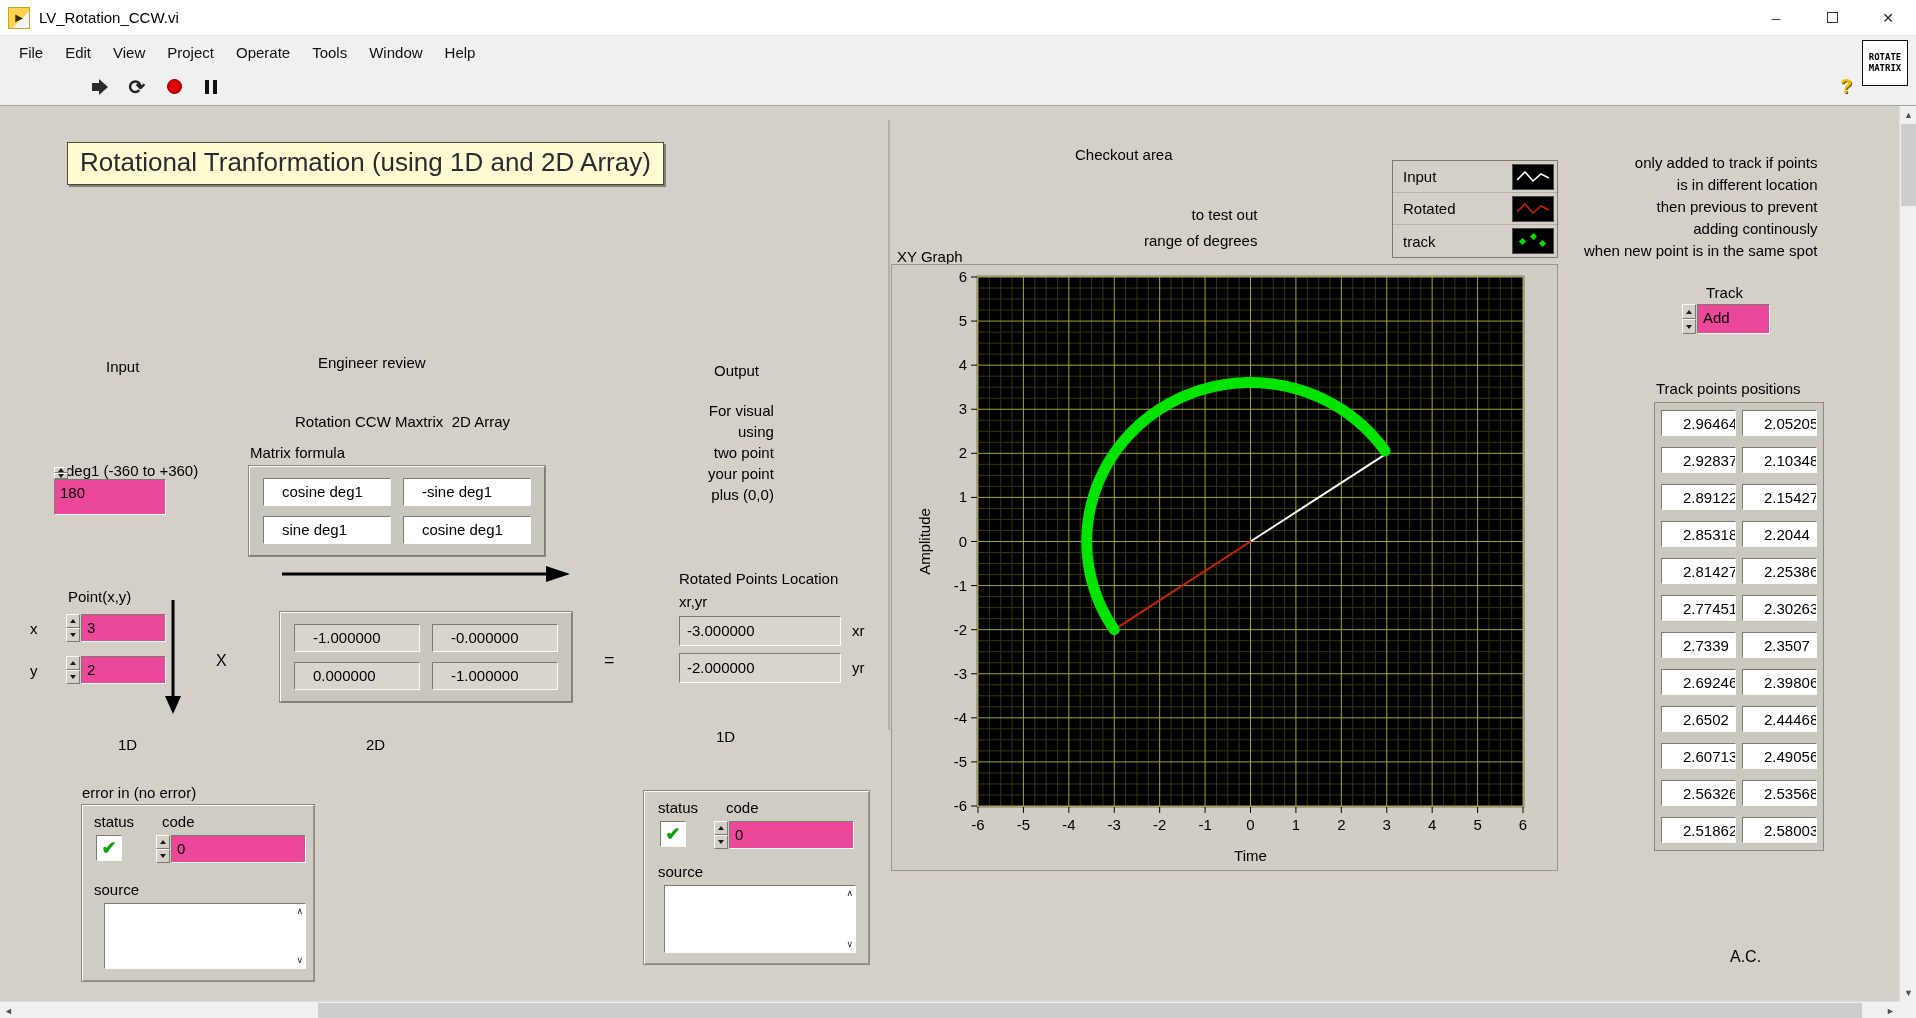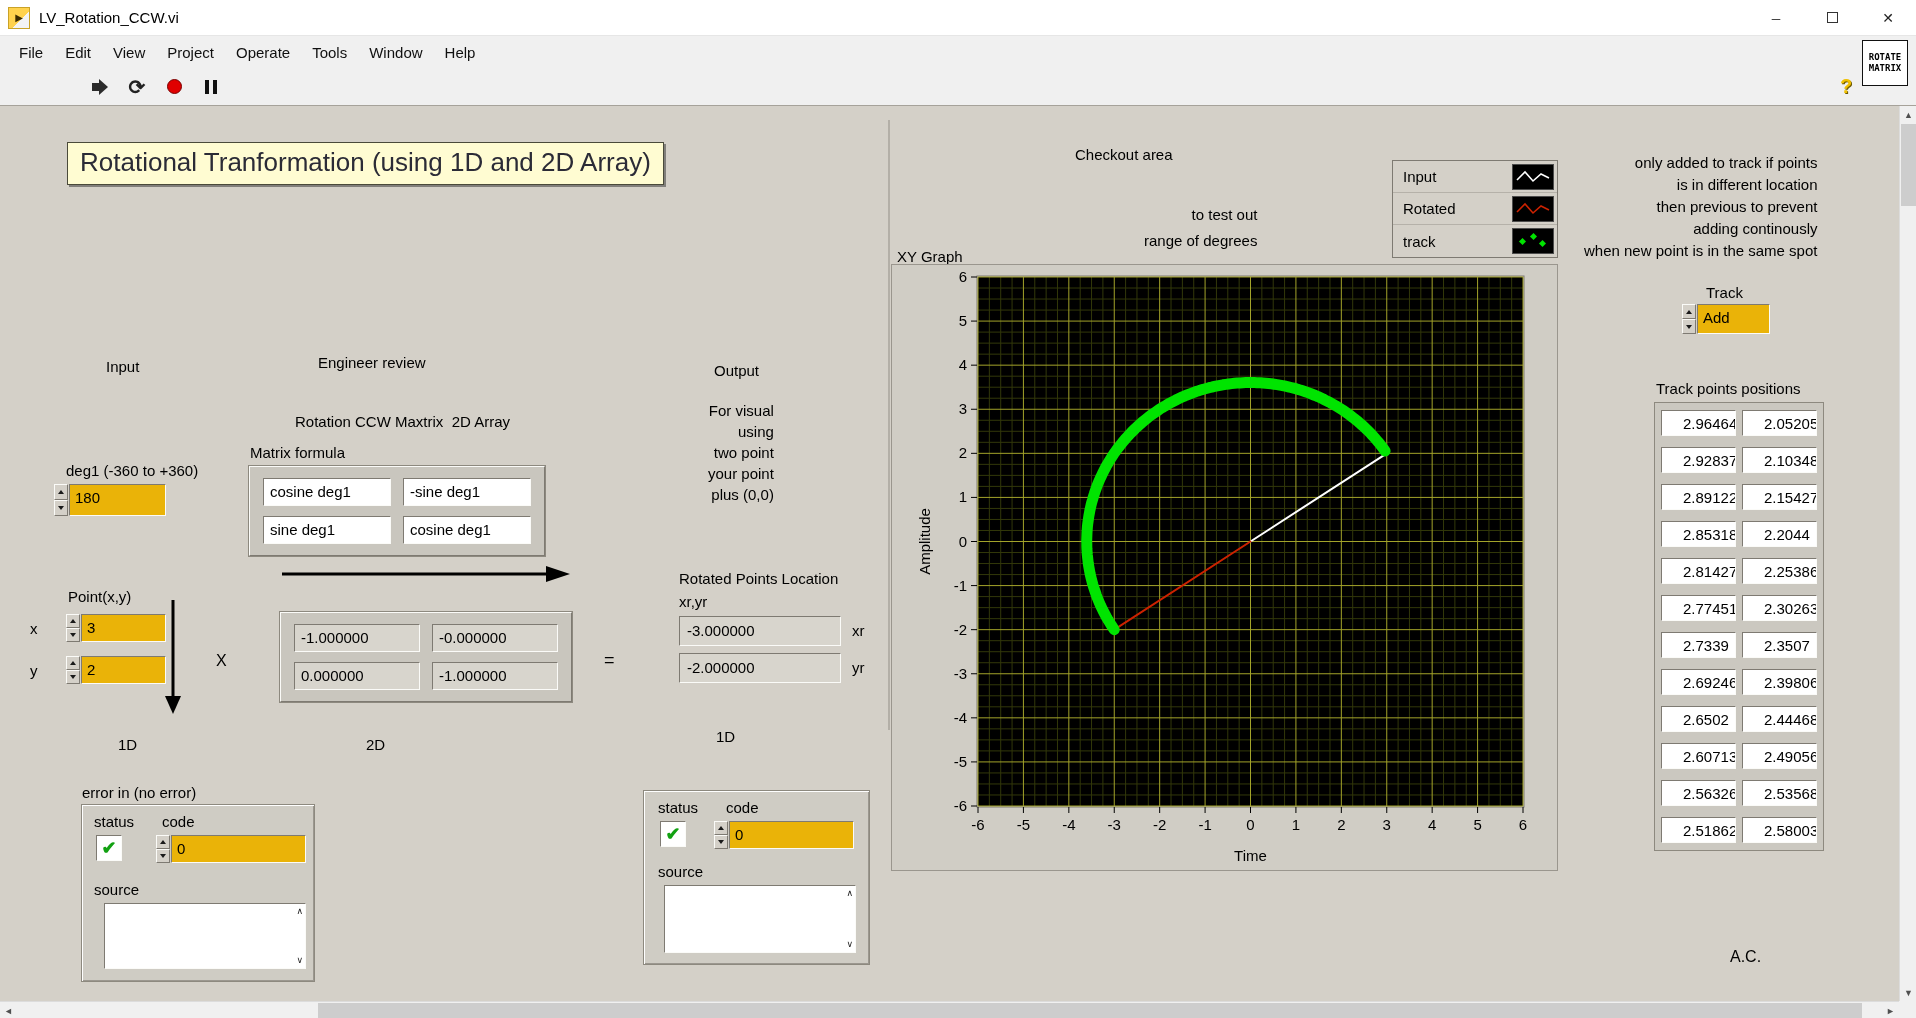--- a/index.html
+++ b/index.html
@@ -33,32 +33,32 @@
   .vi-icon{position:absolute;top:40px;right:8px;width:46px;height:46px;background:#fff;border:1px solid #111;display:flex;flex-direction:column;align-items:center;justify-content:center;font-family:"DejaVu Sans Mono",monospace;font-size:9px;font-weight:bold;line-height:11px;z-index:6;}
 
   
   .panel{position:absolute;top:106px;left:0;width:1899px;height:895px;background:#d4d0c8;overflow:hidden;}
   .lbl{position:absolute;font-size:15px;color:#000;white-space:pre;}
   .multiline{white-space:pre-line;line-height:22px;text-align:right;}
   .main-title{position:absolute;left:67px;top:36px;background:#fffcd2;border:1px solid #4a4a3a;box-shadow:2px 2px 0 rgba(60,60,60,.55);padding:4px 12px 6px;font-size:26px;color:#2b2b36;}
   .gray-field{position:absolute;background:#d8d5cd;font-size:15px;padding:5px 7px;border:1px solid;border-color:#7e7a72 #fbfbf8 #fbfbf8 #7e7a72;}
 
   .matrix-box{position:absolute;background:#c9c6be;border:1px solid;border-color:#fbfbf8 #7e7a72 #7e7a72 #fbfbf8;box-shadow:0 0 0 1px #8d897f;display:grid;grid-template-columns:1fr 1fr;gap:10px 12px;padding:11px 13px;}
-  .matrix-box .cell{height:28px;font-size:15px;padding:4px 6px;border:1px solid;border-color:#7e7a72 #fbfbf8 #fbfbf8 #7e7a72;overflow:hidden;}
+  .matrix-box .cell{height:28px;font-size:15px;padding:4px 18px;border:1px solid;border-color:#7e7a72 #fbfbf8 #fbfbf8 #7e7a72;overflow:hidden;}
   .cell.white{background:#fff;}
   .cell.gray{background:#d8d5cd;}
 
   
   .ctl{position:absolute;display:flex;}
   .spin{width:14px;display:flex;flex-direction:column;margin-right:1px;}
   .sp-btn{flex:1;background:#d4d0c8;border:1px solid;border-color:#fbfbf8 #7e7a72 #7e7a72 #fbfbf8;display:flex;align-items:center;justify-content:center;}
   .tri{width:0;height:0;border-left:3px solid transparent;border-right:3px solid transparent;display:block;}
   .tri.up{border-bottom:4px solid #1a1a1a;}
   .tri.down{border-top:4px solid #1a1a1a;}
-  .fieldv{flex:1;background:#eab308;border:1px solid;border-color:#7e7a72 #fbfbf8 #fbfbf8 #7e7a72;font-size:15px;padding:4px 5px;overflow:hidden;}
+  .fieldv{flex:1;background:#ec4899;border:1px solid;border-color:#7e7a72 #fbfbf8 #fbfbf8 #7e7a72;font-size:15px;padding:4px 5px;overflow:hidden;}
 
   
   .cluster{position:absolute;background:#cfccc4;border:1px solid #8d897f;box-shadow:inset 1px 1px 0 #ffffff,inset -1px -1px 0 #9b978f;}
   .cluster .lbl-in{position:absolute;font-size:15px;}
   .status-ctl{position:absolute;width:26px;height:26px;background:#fff;border:1px solid;border-color:#7e7a72 #fbfbf8 #fbfbf8 #7e7a72;display:flex;align-items:center;justify-content:center;}
   .check-icon{color:#12a112;font-size:18px;font-weight:bold;line-height:1;}
   .check-icon::before{content:"✔";}
   .textbox{position:absolute;background:#fff;border:1px solid;border-color:#7e7a72 #fbfbf8 #fbfbf8 #7e7a72;}
   .tb-up,.tb-down{position:absolute;right:2px;font-size:9px;color:#222;line-height:9px;}
   .tb-up{top:3px;}.tb-up::before{content:"∧";}
@@ -144,21 +144,21 @@
     <div>ROTATE</div>
     <div>MATRIX</div>
   </div>
 
   <div class="panel">
 
     <div class="main-title">Rotational Tranformation (using 1D and 2D Array)</div>
 
     <div class="lbl" style="left:106px;top:252px;">Input</div>
     <div class="lbl" style="left:66px;top:356px;">deg1 (-360 to +360)</div>
-    <div class="ctl" style="left:54px;top:378px;width:112px;height:32px;">
+    <div class="ctl" style="left:54px;top:361px;width:112px;height:48px;flex-direction:column;">
       <div class="spin">
         <div class="sp-btn">
             <i class="tri up"></i>
           </div>
         <div class="sp-btn">
             <i class="tri down"></i>
           </div>
       </div>
       <div class="fieldv">180</div>
     </div>

